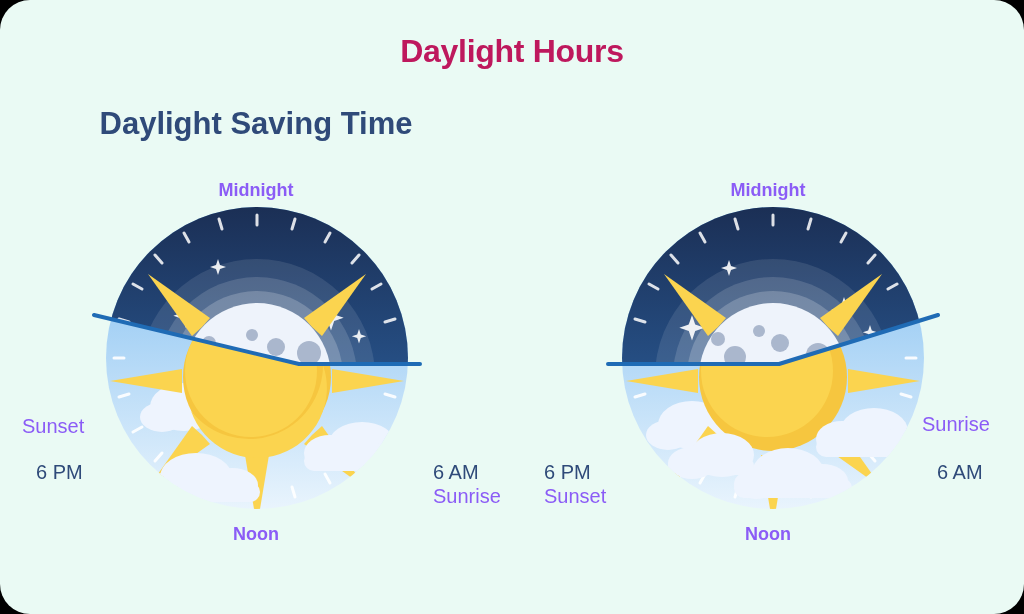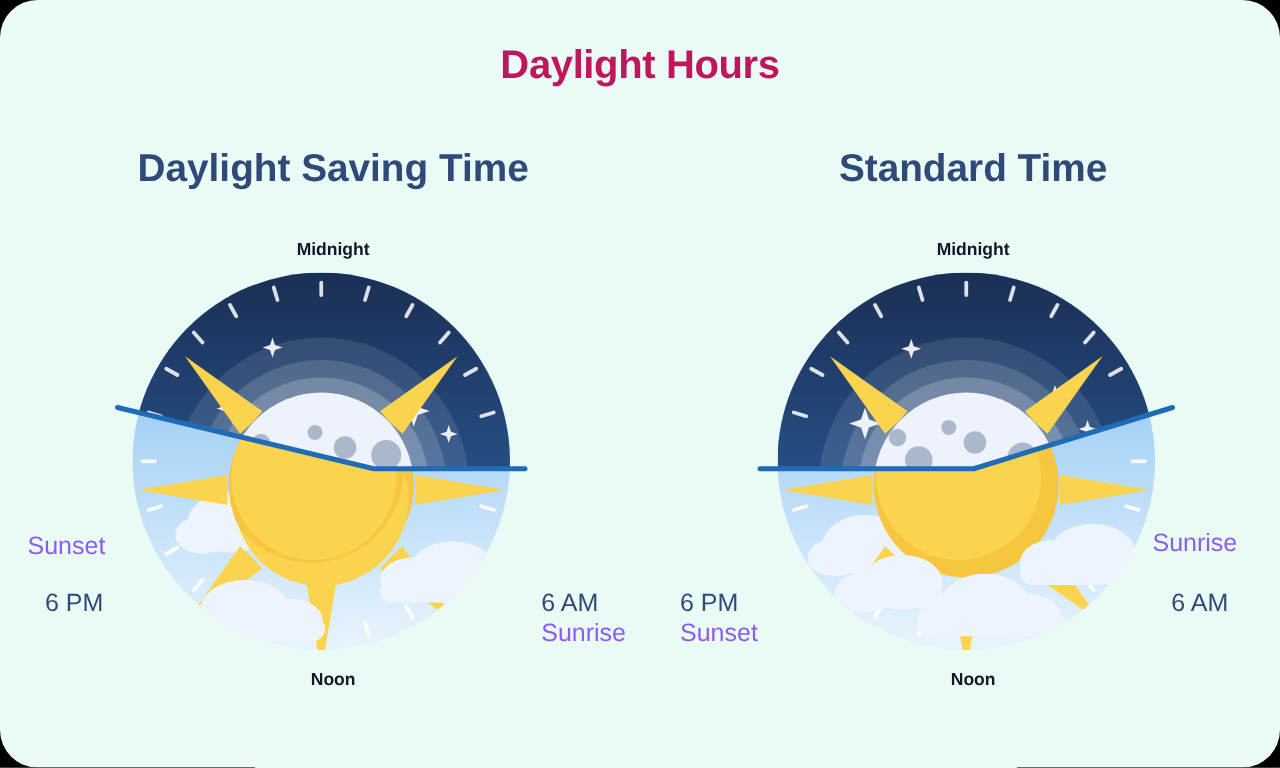--- a/index.html
+++ b/index.html
@@ -6,30 +6,30 @@
   body{width:1024px;height:614px;overflow:hidden;}
   .page{
     position:relative;width:1024px;height:614px;
     background:#eafaf4;border-radius:30px;overflow:hidden;
     font-family:"Liberation Sans","DejaVu Sans",sans-serif;
   }
   .title{
     position:absolute;left:0;top:33px;width:100%;text-align:center;
     font-size:32px;font-weight:bold;color:#be185d;letter-spacing:-0.3px;
   }
-  .panel{position:absolute;top:103px;width:512px;height:504px;padding-left:21px;}
+  .panel{position:absolute;top:92px;width:512px;height:504px;}
   .panel.left{left:0;}
   .panel.right{left:512px;}
   .panel-title{
     position:absolute;left:0;top:14px;width:100%;text-align:center;
     font-size:31px;font-weight:bold;color:#2f4a79;
   }
   .cap-top,.cap-bottom{
     position:absolute;left:0;width:100%;text-align:center;
-    font-size:14px;font-weight:bold;color:#0f172a;
+    font-size:18px;font-weight:bold;color:#8b5cf6;
   }
   .cap-top{top:88px;}
   .cap-bottom{top:432px;}
 
   .dial-wrap{position:absolute;left:106px;top:115px;width:302px;height:302px;}
   .panel.right .dial-wrap{left:110px;}
 
   svg.dial{display:block;width:302px;height:302px;overflow:visible;}
 
   .side-label{position:absolute;color:#2f4a79;white-space:nowrap;}
@@ -194,21 +194,20 @@
     <div class="side-label lbl-6pm-l">
       <div class="big">6 PM</div>
     </div>
     <div class="side-label lbl-6am-l">
       <div class="big">6 AM</div>
       <div class="small">Sunrise</div>
     </div>
   </div>
 
   <div class="panel right">
-    <div class="panel-title">Standard Time</div>
     <div class="cap-top">Midnight</div>
     <div class="cap-bottom">Noon</div>
 
     <div class="dial-wrap">
       <svg class="dial" viewBox="0 0 302 302">
         <defs>
           <linearGradient id="nightB" x1="0" y1="0" x2="0" y2="1">
             <stop offset="0%" stop-color="#1b2f55"></stop>
             <stop offset="100%" stop-color="#2f6bae"></stop>
           </linearGradient>

